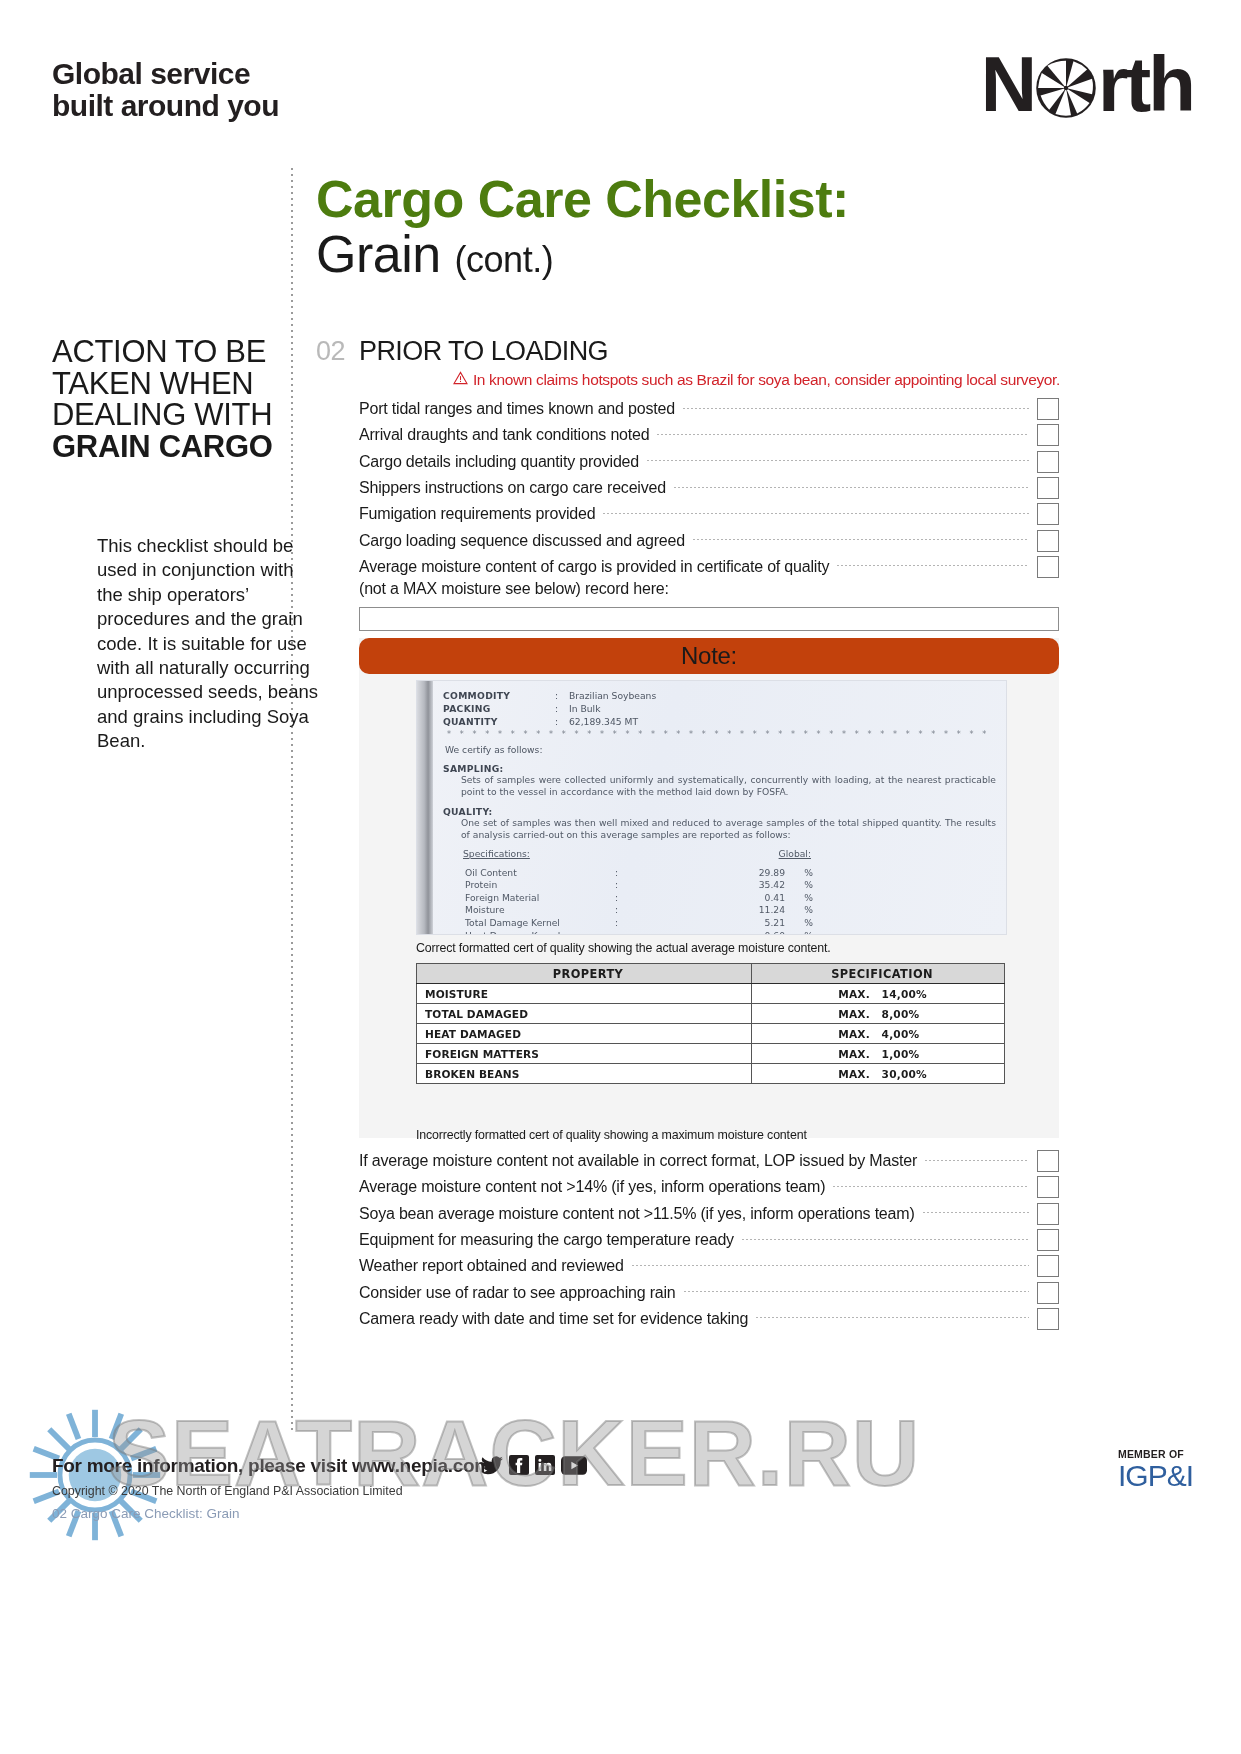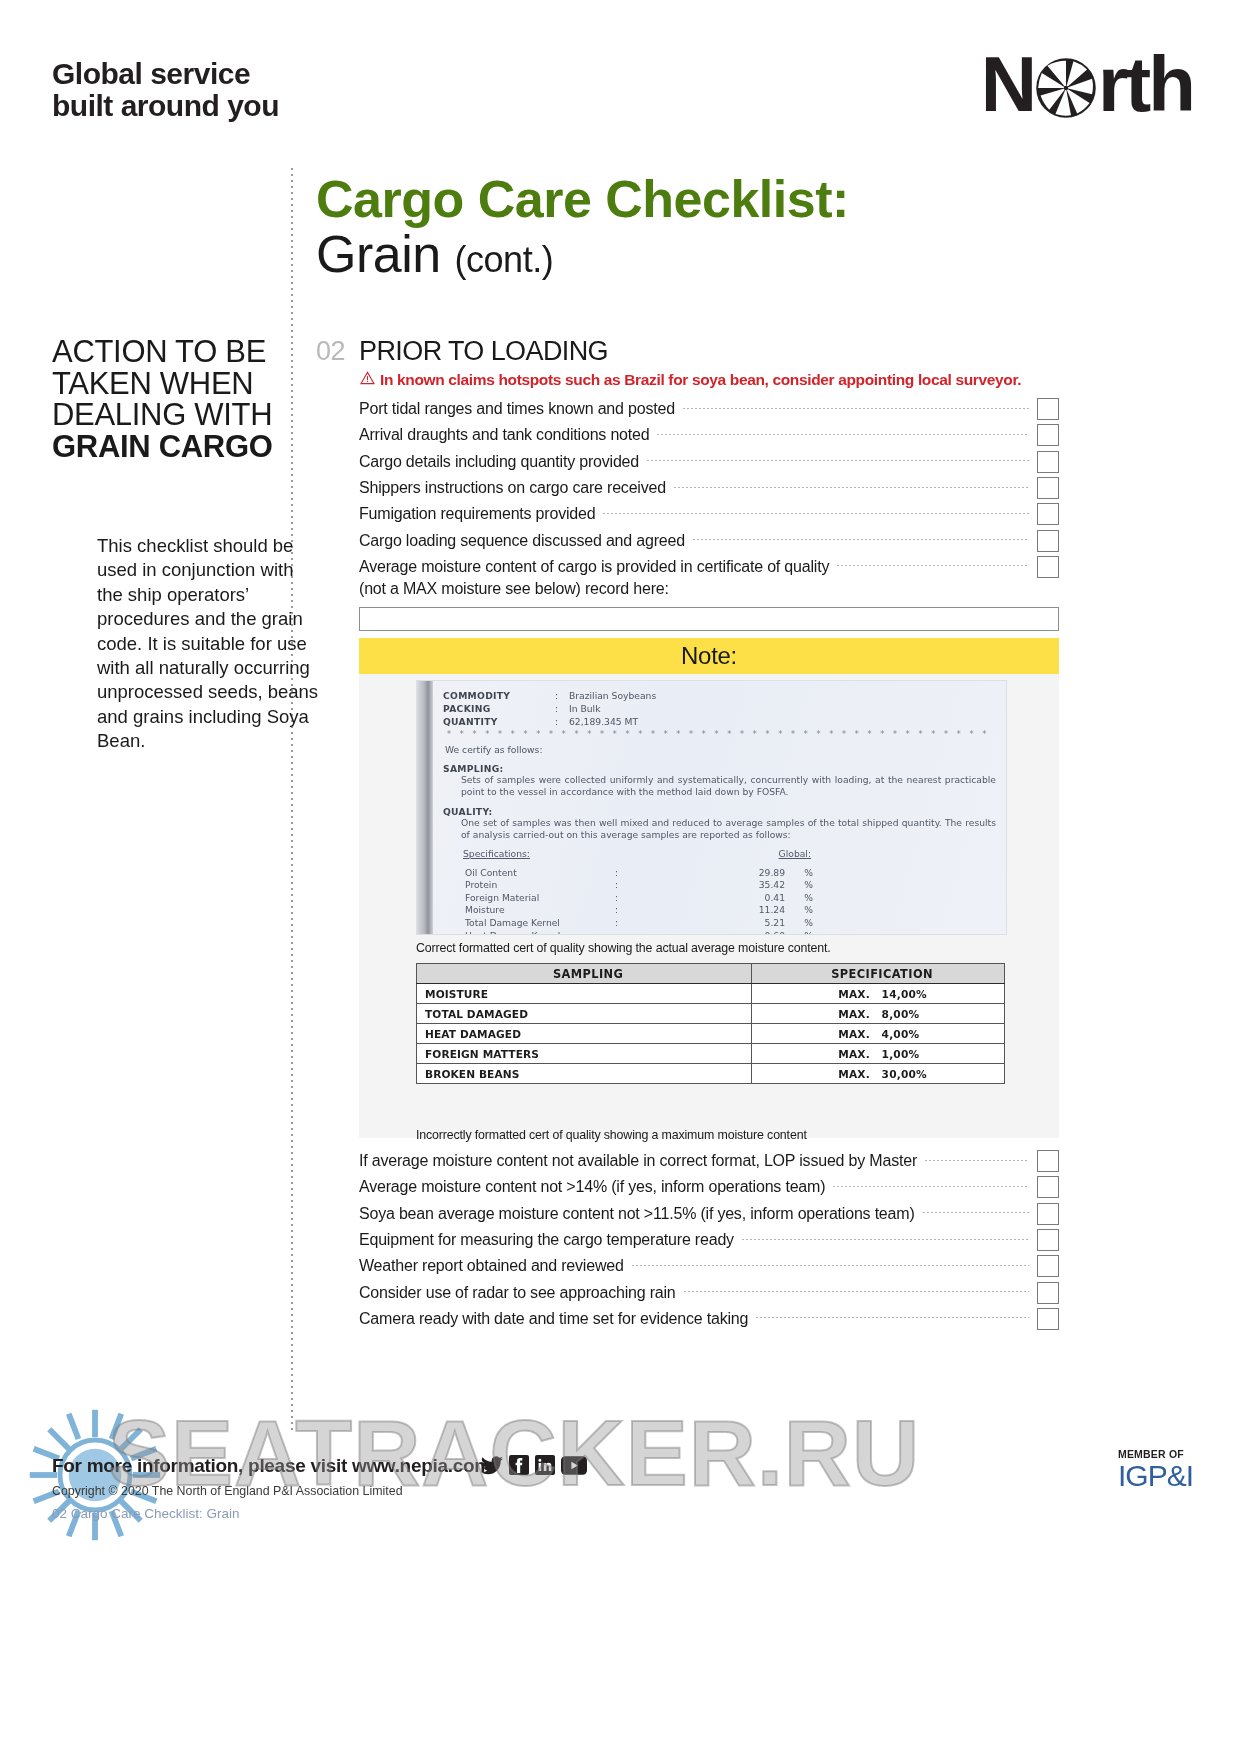--- a/index.html
+++ b/index.html
@@ -50,22 +50,23 @@
   }
 
   
   .sec{position:absolute;left:316px;top:336px;display:flex;align-items:baseline;gap:14px;}
   .sec-num{font-size:27px;color:#b9b9b9;font-weight:400;letter-spacing:-0.5px;}
   .sec-title{font-size:27px;color:#1a1a1a;font-weight:500;letter-spacing:-0.6px;}
 
   
   .warn{
     position:absolute;left:360px;top:371px;width:700px;
-    color:#d2232a;font-size:15.5px;font-weight:700;display:flex;align-items:center;gap:5px;
+    color:#d2232a;font-size:15.5px;font-weight:400;display:flex;align-items:center;gap:5px;
     letter-spacing:-0.35px;
+    justify-content:flex-end;
   }
   .warn svg{flex:none;}
 
   .list{position:absolute;left:359px;width:700px;}
   .list#list-a{top:396px;}
   .list#list-b{top:1148px;}
   .row{display:flex;align-items:center;height:26.3px;}
   .row .txt{
     font-size:16px;font-weight:300;color:#1a1a1a;white-space:nowrap;letter-spacing:-0.2px;
     padding-right:7px;
@@ -85,22 +86,22 @@
   .record-field{
     position:absolute;left:359px;top:607px;width:698px;height:22px;
     border:1px solid #8d8d8d;background:#fff;
   }
 
   
   .note-panel{
     position:absolute;left:359px;top:638px;width:700px;height:500px;background:#f4f4f4;
   }
   .note-bar{
-    position:absolute;left:0;top:0;width:100%;height:36px;background:#fde047;
-    display:flex;align-items:center;justify-content:center;
+    position:absolute;left:0;top:0;width:100%;height:36px;background:#c2410c;
+    display:flex;align-items:center;justify-content:center;border-radius:10px;
   }
   .note-bar span{font-size:24px;font-weight:300;color:#1a1a1a;letter-spacing:-0.3px;}
 
   
   .cert{
     position:absolute;left:57px;top:42px;width:589px;height:253px;
     background:linear-gradient(105deg,#f0f2f7 0%,#e9edf5 40%,#eef1f7 100%);
     border:1px solid #dcdfe6;overflow:hidden;font-family:"DejaVu Sans",sans-serif;
   }
   .cert-spine{position:absolute;left:0;top:0;width:16px;height:100%;
@@ -351,21 +352,21 @@
             </div>
           </div>
       </div>
     </div>
 
     <div class="cap cap-1">Correct formatted cert of quality showing the actual average moisture content.</div>
 
     <table class="ptbl">
       <thead>
         <tr>
-          <th>SAMPLING</th>
+          <th>PROPERTY</th>
           <th>SPECIFICATION</th>
         </tr>
       </thead>
       <tbody id="ptbl-body">
           <tr>
             <td class="p">MOISTURE</td>
             <td class="s"><b>MAX.</b><b>&nbsp;&nbsp;&nbsp;14,00%</b></td>
           </tr>
           <tr>
             <td class="p">TOTAL DAMAGED</td>

